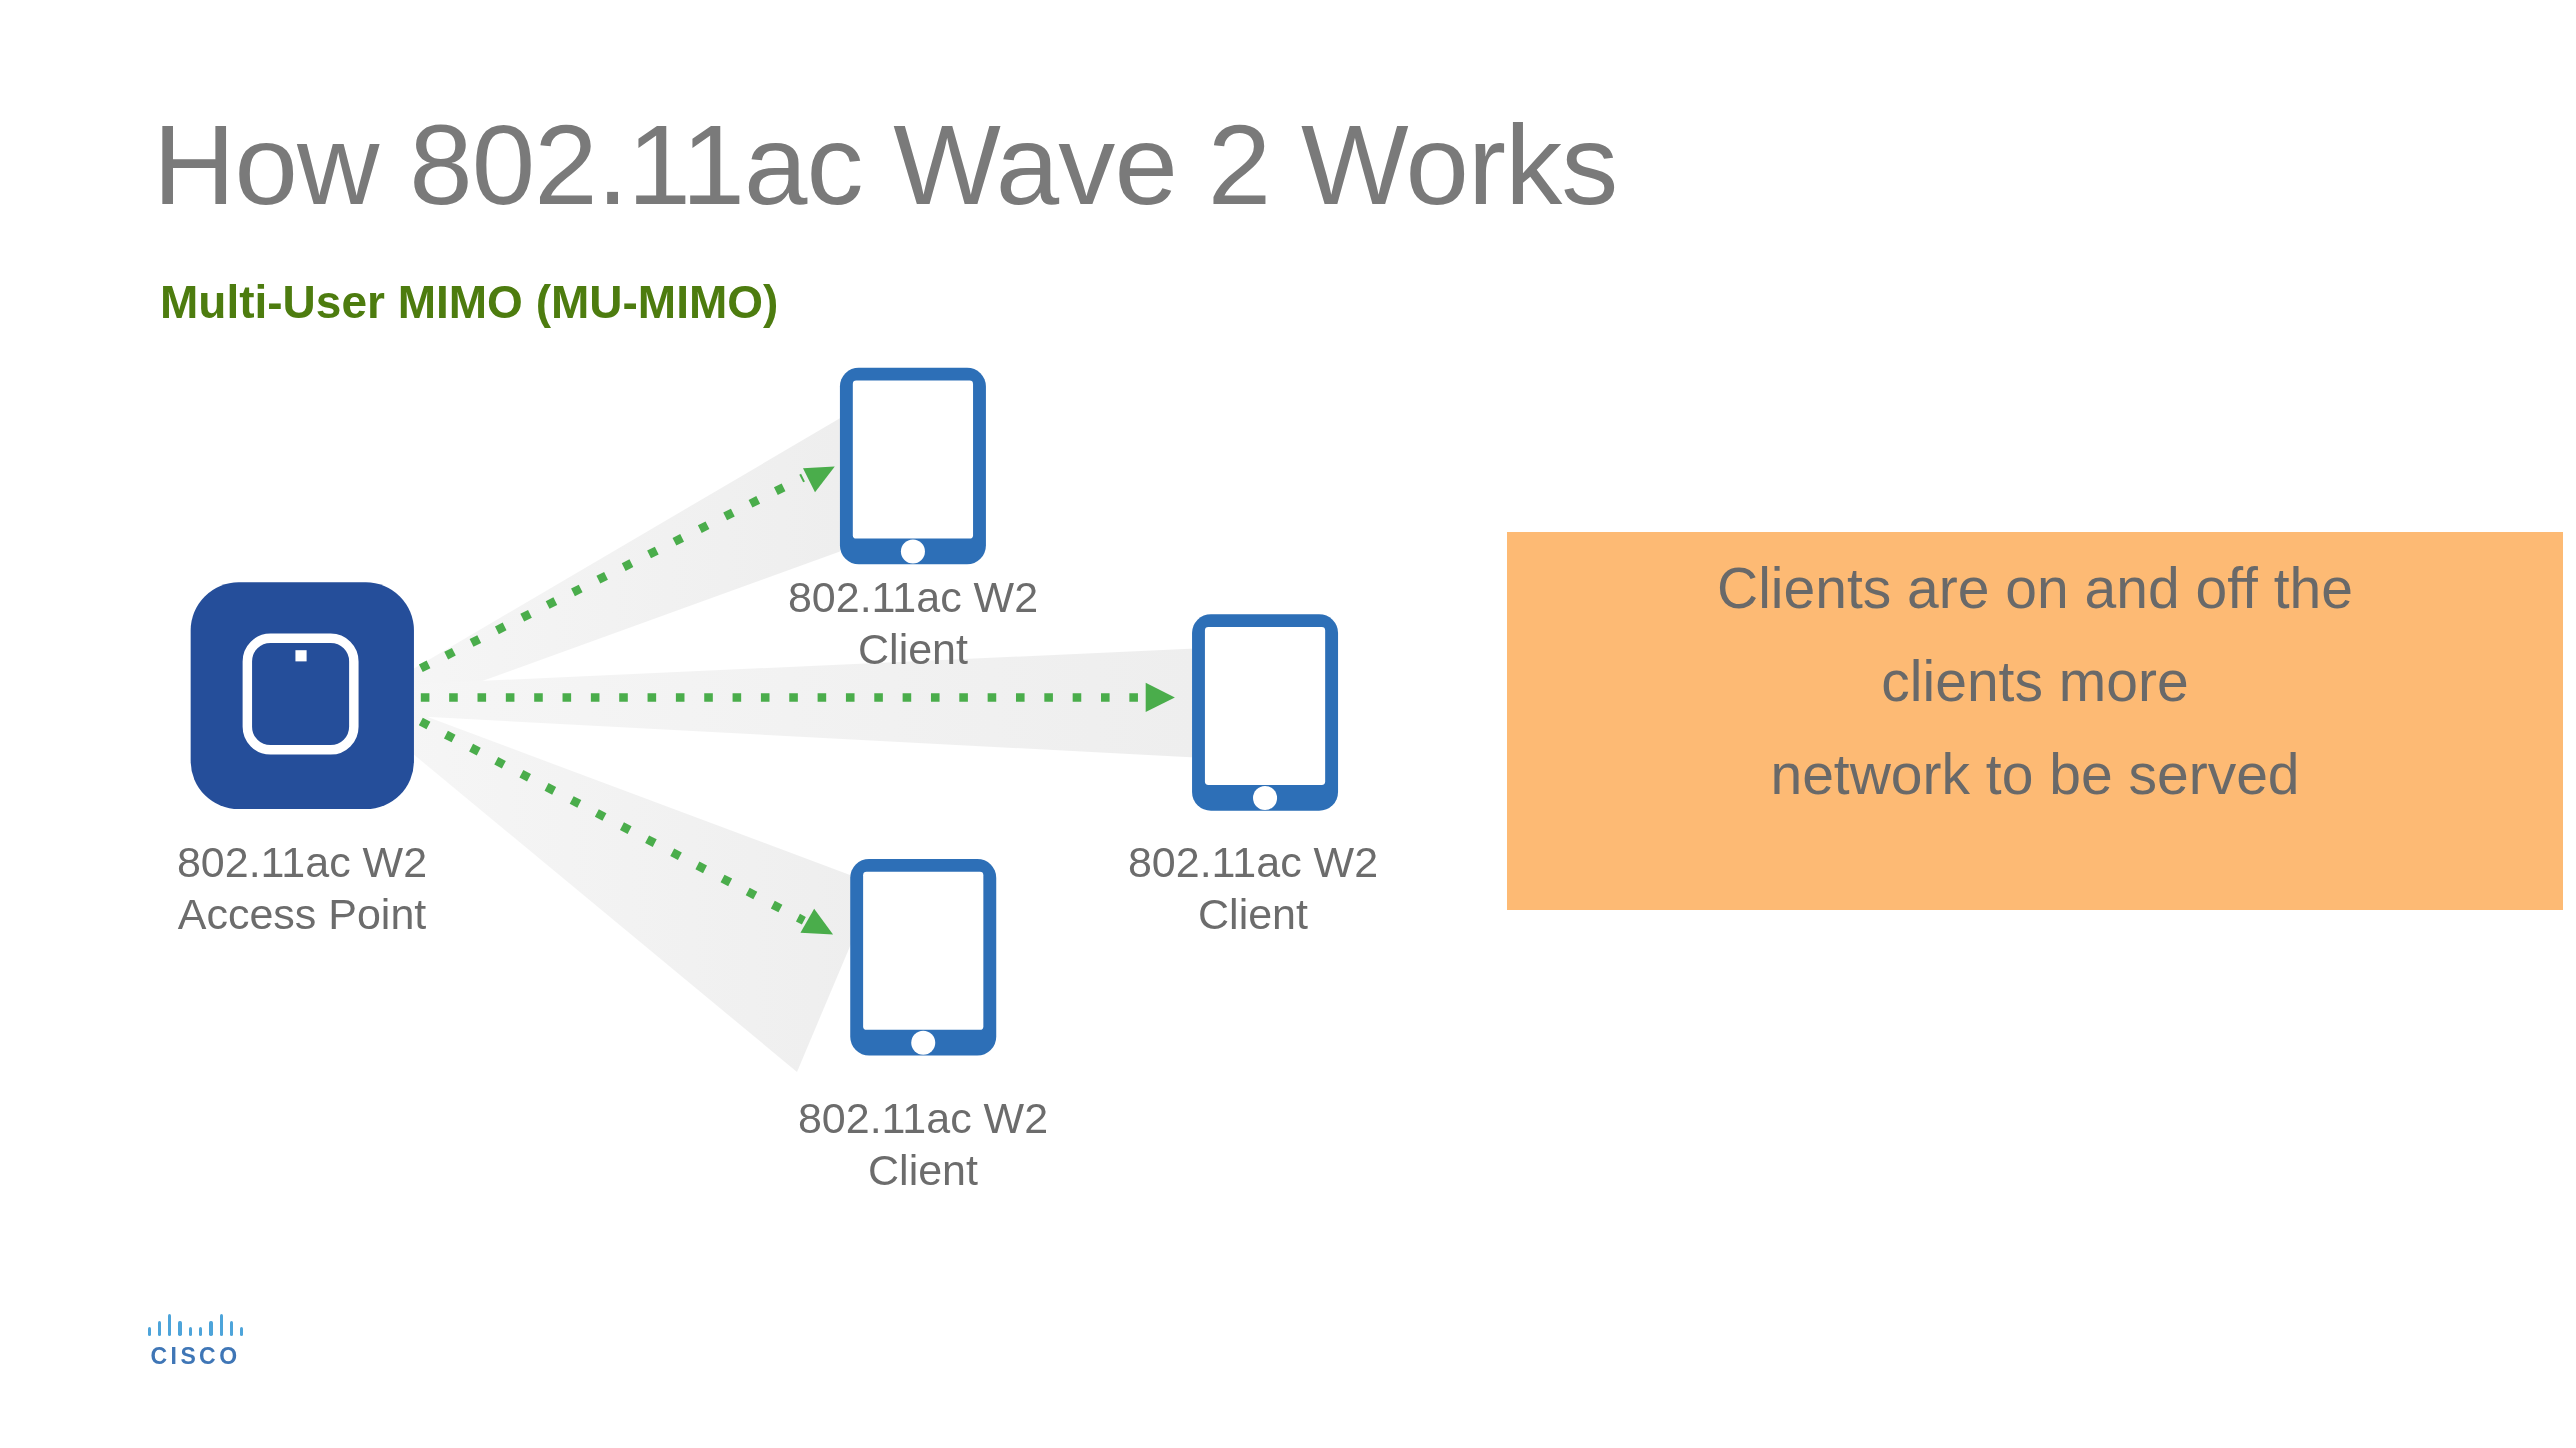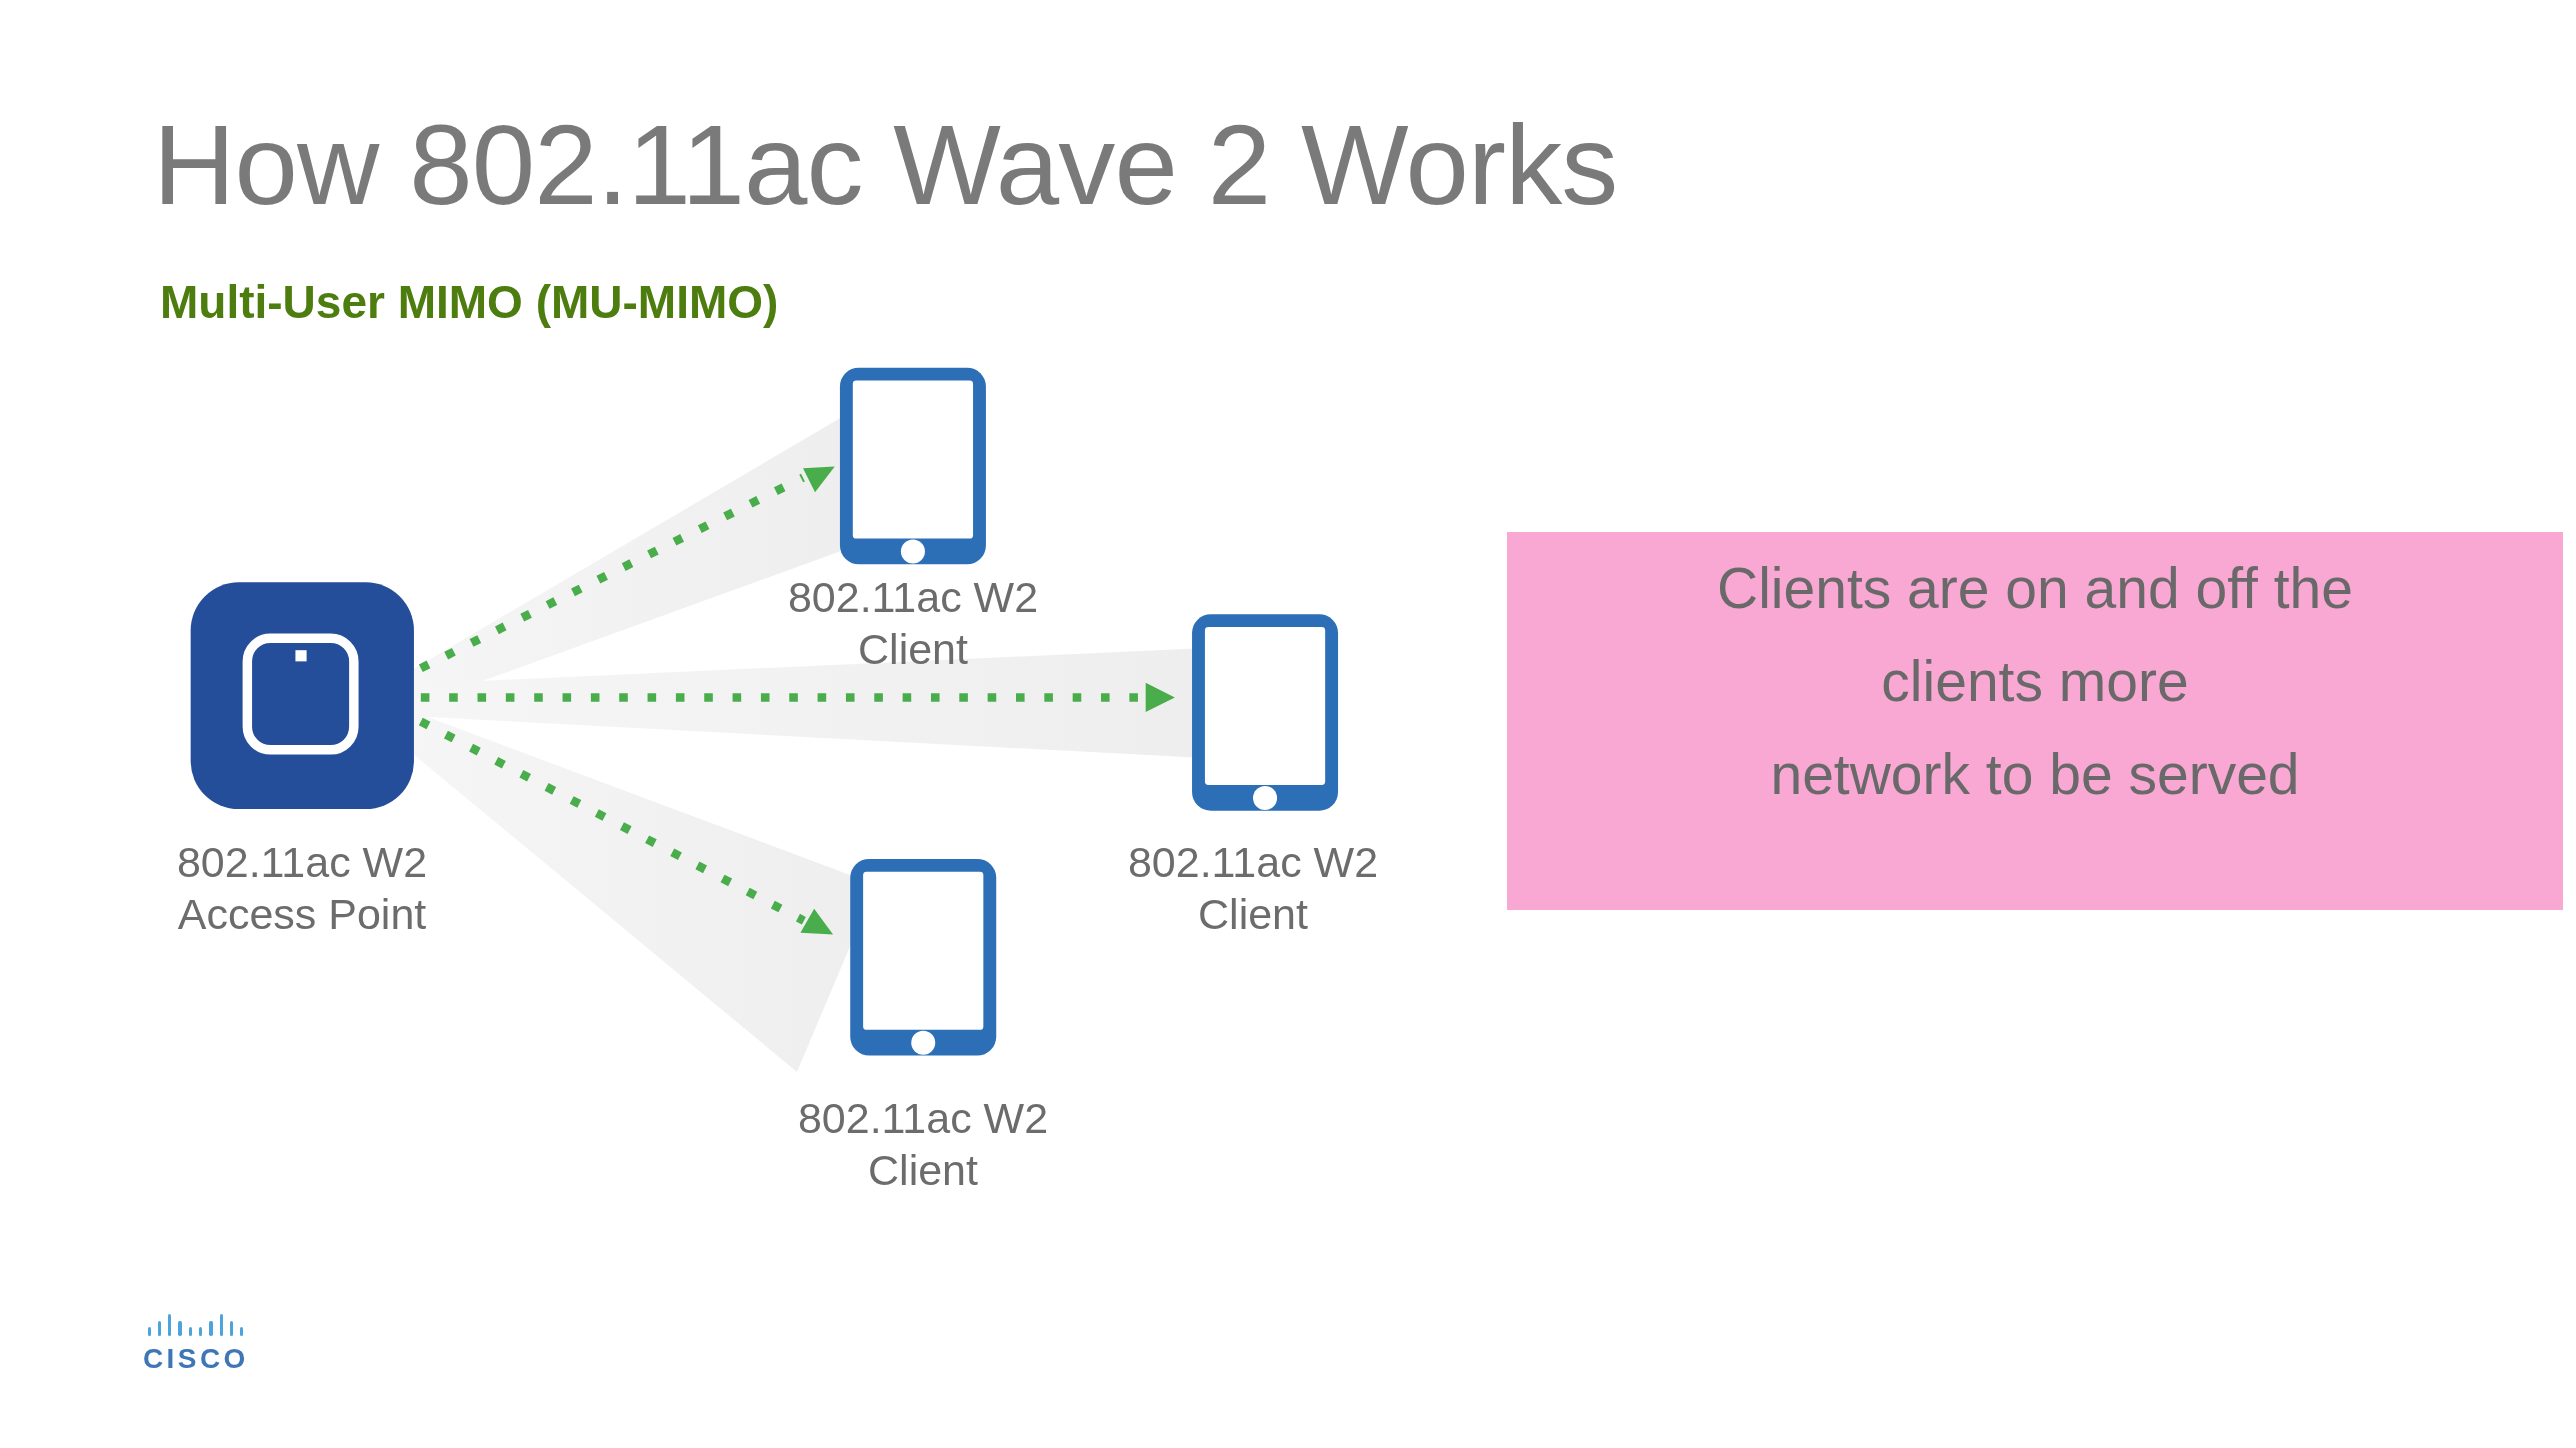--- a/index.html
+++ b/index.html
@@ -26,40 +26,40 @@
     font-size: 43px; line-height: 52px; color: #6c6c6c;
   }
   .node-label span { display: block; }
   .label-ap            { left: 36px;  top: 836px; }
   .label-client-top    { left: 647px; top: 571px; }
   .label-client-right  { left: 987px; top: 836px; }
   .label-client-bottom { left: 657px; top: 1092px; }
   .callout {
     position: absolute; left: 1507px; top: 532px;
     width: 1056px; height: 378px;
-    background: #f9a8d4;
+    background: #fdba74;
   }
   .callout-text {
     padding-top: 10.3px; text-align: center;
     font-size: 57px; line-height: 93px; color: #696969;
   }
   .callout-text div { white-space: nowrap; }
   .logo {
     position: absolute; left: 143px; top: 1314px; width: 105px;
   }
   .logo-bars {
     display: flex; align-items: flex-end; justify-content: center;
     gap: 6.9px; height: 22px;
   }
   .logo-bars i {
     display: block; width: 3.4px; background: #4da4da; border-radius: 1.7px;
   }
   .logo-text {
     margin-top: 6.9px; text-align: center;
-    font-size: 28px; font-weight: bold; letter-spacing: 3.4px;
+    font-size: 23px; font-weight: bold; letter-spacing: 3.4px;
     color: #3f76b6;
   }
 </style>
 </head>
 <body>
 
 <div class="title">How 802.11ac Wave 2 Works</div>
 <div class="subtitle">Multi-User MIMO (MU-MIMO)</div>
 
 <svg class="diagram" width="1460" height="1449" viewBox="0 0 1700 1687" xmlns="http://www.w3.org/2000/svg">

